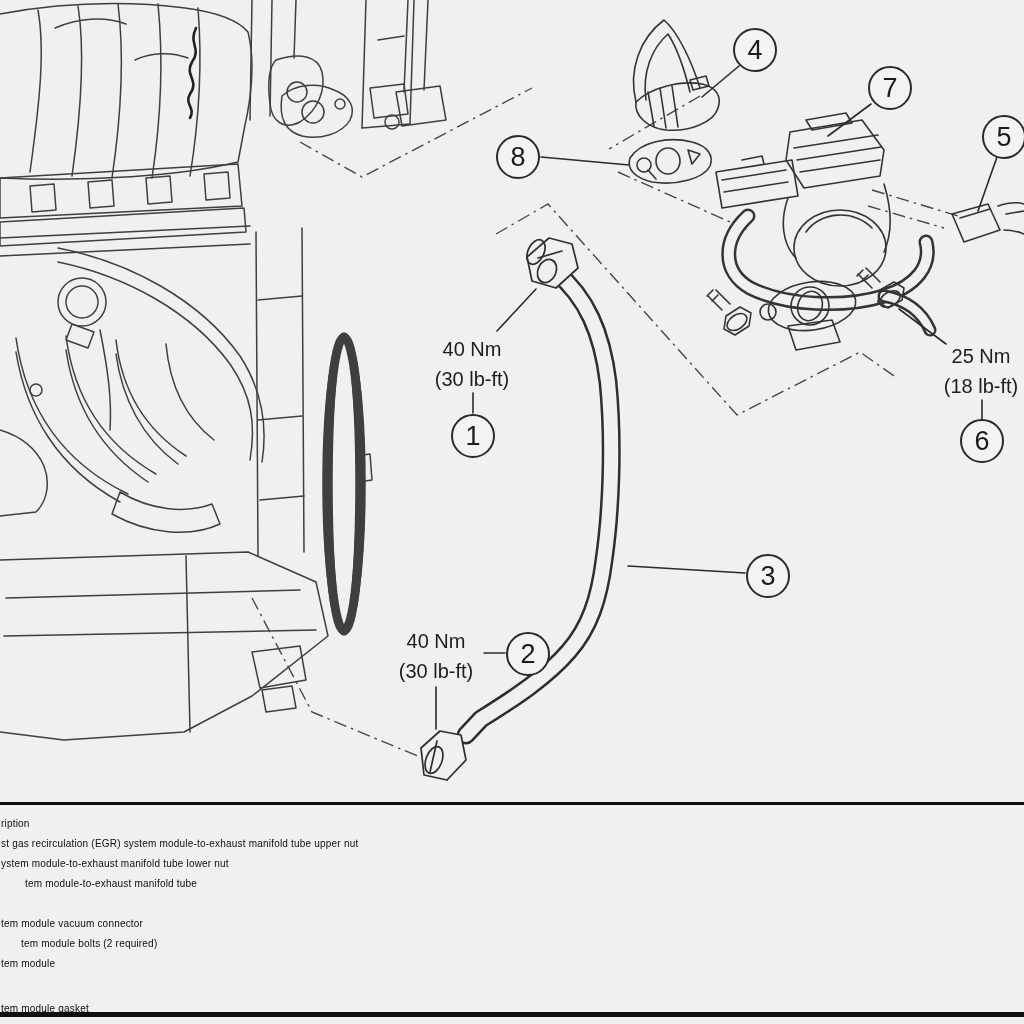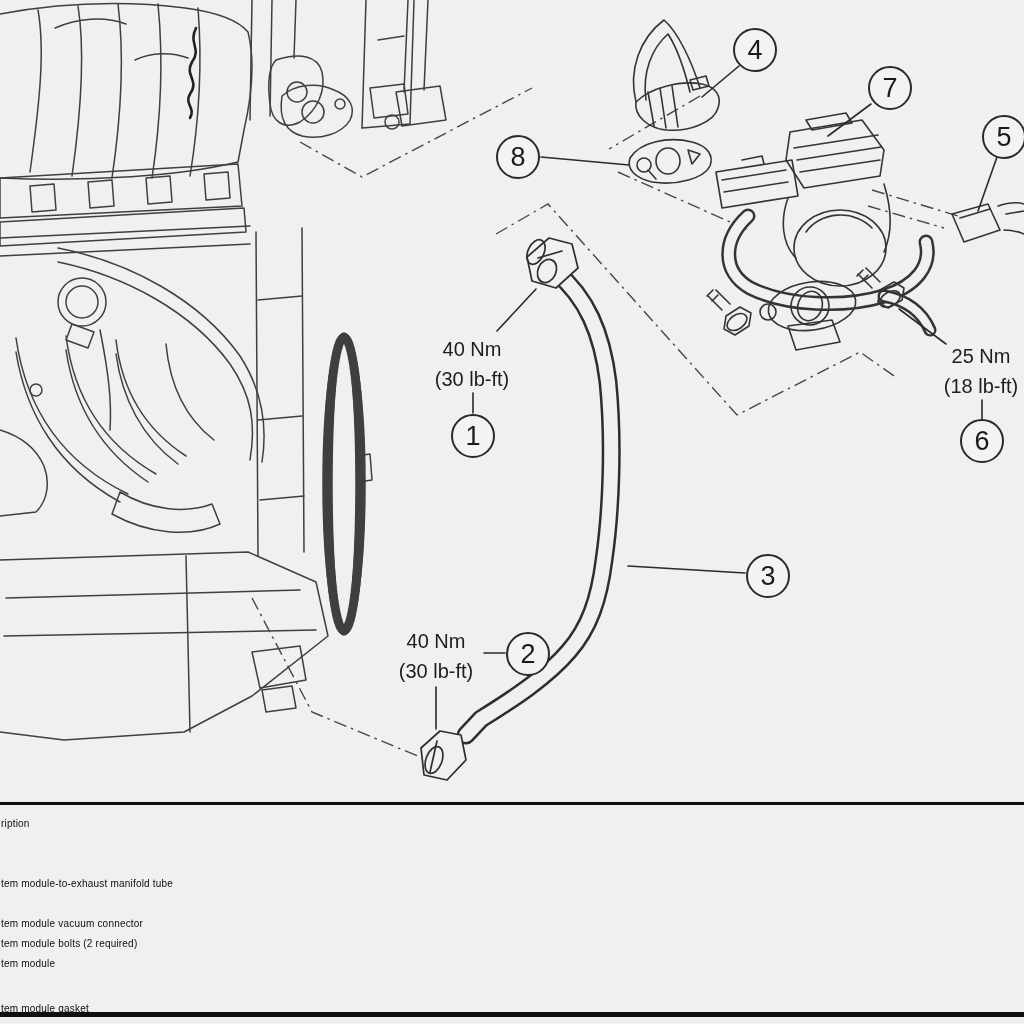--- a/index.html
+++ b/index.html
@@ -250,21 +250,23 @@
     <div>(30 lb-ft)</div>
   </div>
   <div class="torque" style="left:896px; top:341px;">
     <div>25 Nm</div>
     <div>(18 lb-ft)</div>
   </div>
 
   <div class="rule" style="top:802px; height:3px;"></div>
 
   <div class="parts-row" style="top:818px;">ription</div>
-  <div class="parts-row" style="top:878px;">tem module-to-exhaust manifold tube</div>
+  <div class="parts-row" style="top:838px;">st gas recirculation (EGR) system module-to-exhaust manifold tube upper nut</div>
+  <div class="parts-row" style="top:858px;">ystem module-to-exhaust manifold tube lower nut</div>
+  <div class="parts-row" style="top:878px;padding-left:24px;">tem module-to-exhaust manifold tube</div>
   <div class="parts-row" style="top:918px;">tem module vacuum connector</div>
-  <div class="parts-row" style="top:938px;">tem module bolts (2 required)</div>
+  <div class="parts-row" style="top:938px;padding-left:20px;">tem module bolts (2 required)</div>
   <div class="parts-row" style="top:958px;text-align:right;">tem module</div>
   <div class="parts-row" style="top:1003px;">tem module gasket</div>
 
   <div class="rule" style="top:1012px; height:5px;"></div>
 
 </div>
 
 </body></html>

